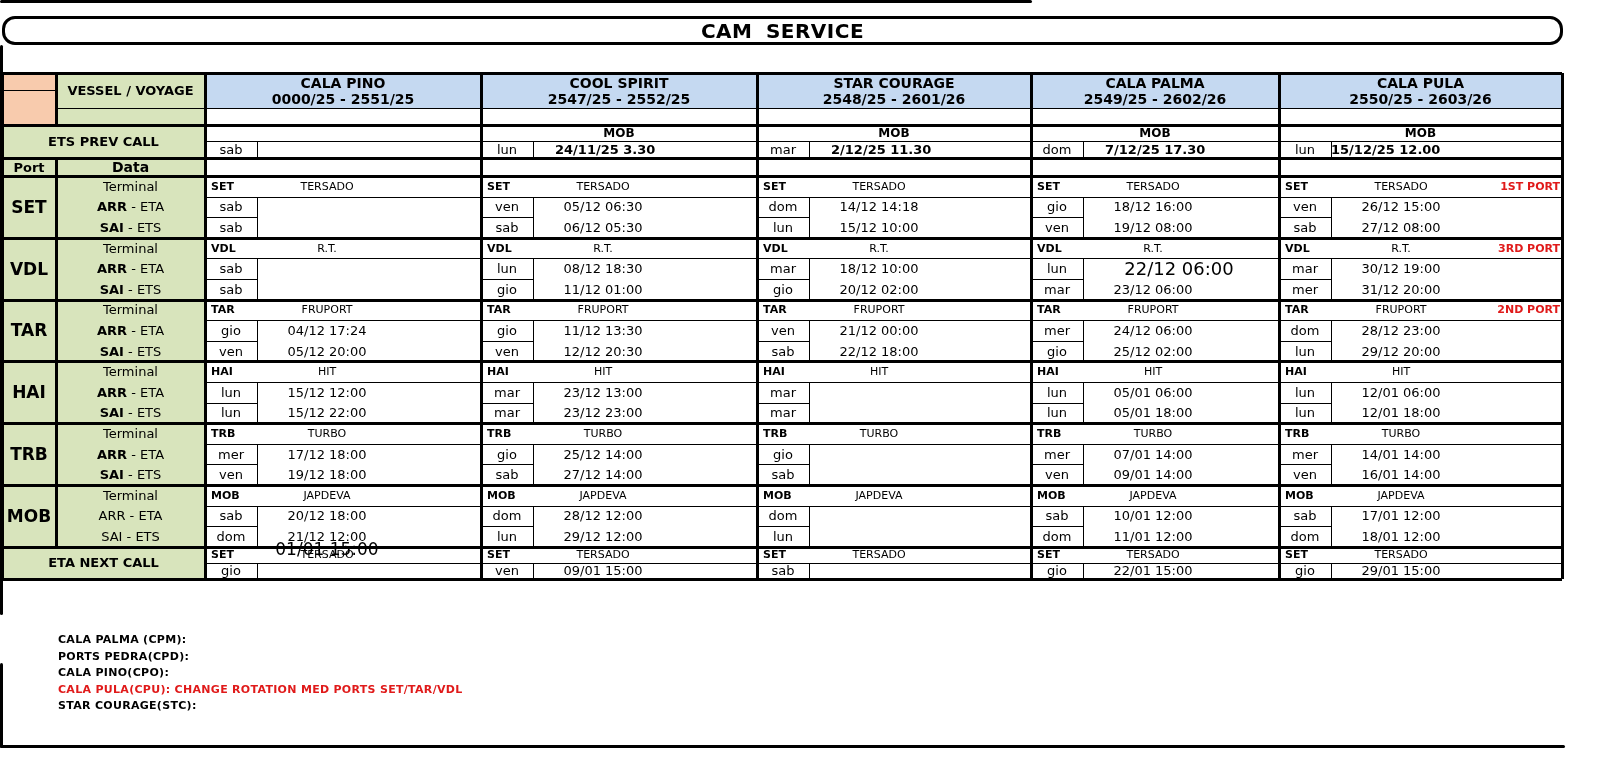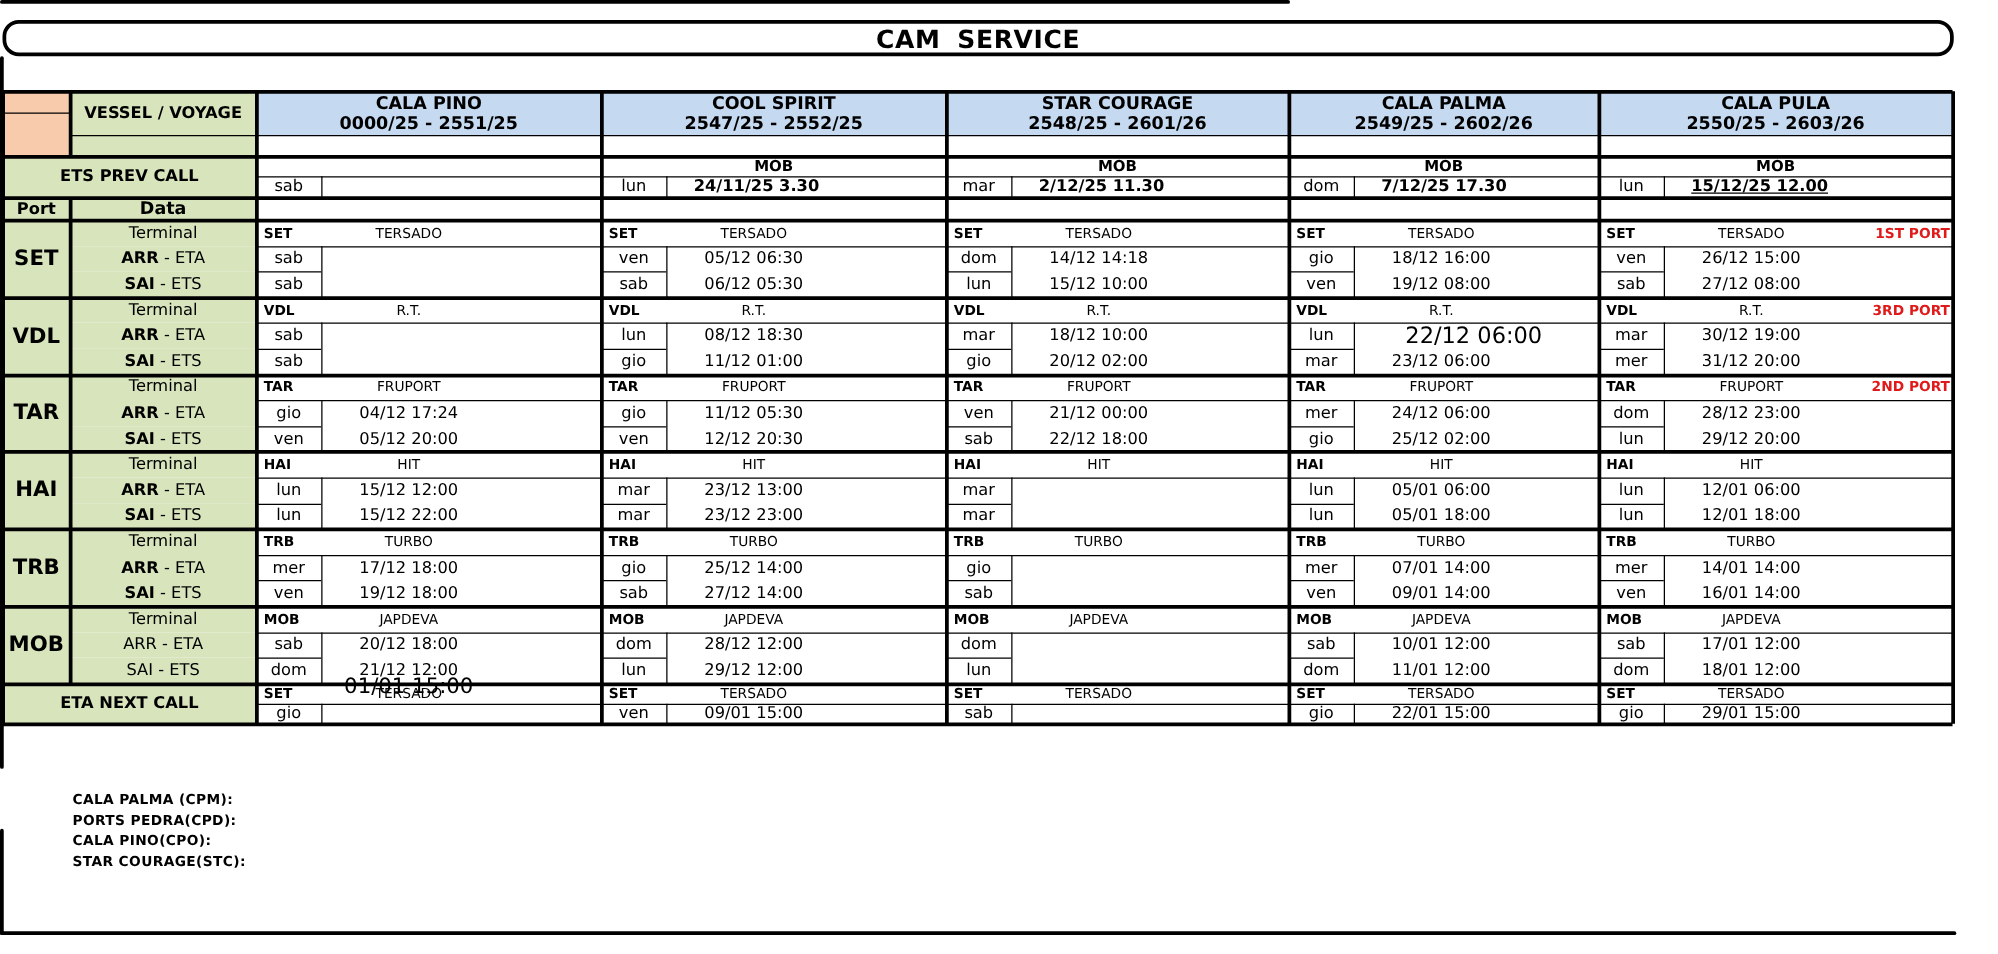--- a/index.html
+++ b/index.html
@@ -166,21 +166,21 @@
     <div class="cell " style="left: 531px; top: 144.2px; width: 140px; height: 20.6px; font-size: 13px;">06/12 05:30</div>
     <div class="cell b" style="left: 485px; top: 164.8px; width: 40px; height: 20.6px; font-size: 11px; justify-content: flex-start;">VDL</div>
     <div class="cell " style="left: 531px; top: 164.8px; width: 140px; height: 20.6px; font-size: 11px;">R.T.</div>
     <div class="cell " style="left: 479px; top: 185.4px; width: 52px; height: 20.6px; font-size: 13px;">lun</div>
     <div class="cell " style="left: 531px; top: 185.4px; width: 140px; height: 20.6px; font-size: 13px;">08/12 18:30</div>
     <div class="cell " style="left: 479px; top: 206px; width: 52px; height: 20.6px; font-size: 13px;">gio</div>
     <div class="cell " style="left: 531px; top: 206px; width: 140px; height: 20.6px; font-size: 13px;">11/12 01:00</div>
     <div class="cell b" style="left: 485px; top: 226.6px; width: 40px; height: 20.6px; font-size: 11px; justify-content: flex-start;">TAR</div>
     <div class="cell " style="left: 531px; top: 226.6px; width: 140px; height: 20.6px; font-size: 11px;">FRUPORT</div>
     <div class="cell " style="left: 479px; top: 247.2px; width: 52px; height: 20.6px; font-size: 13px;">gio</div>
-    <div class="cell " style="left: 531px; top: 247.2px; width: 140px; height: 20.6px; font-size: 13px;">11/12 05:30</div>
+    <div class="cell " style="left: 531px; top: 247.2px; width: 140px; height: 20.6px; font-size: 13px;">11/12 13:30</div>
     <div class="cell " style="left: 479px; top: 267.8px; width: 52px; height: 20.6px; font-size: 13px;">ven</div>
     <div class="cell " style="left: 531px; top: 267.8px; width: 140px; height: 20.6px; font-size: 13px;">12/12 20:30</div>
     <div class="cell b" style="left: 485px; top: 288.4px; width: 40px; height: 20.6px; font-size: 11px; justify-content: flex-start;">HAI</div>
     <div class="cell " style="left: 531px; top: 288.4px; width: 140px; height: 20.6px; font-size: 11px;">HIT</div>
     <div class="cell " style="left: 479px; top: 309px; width: 52px; height: 20.6px; font-size: 13px;">mar</div>
     <div class="cell " style="left: 531px; top: 309px; width: 140px; height: 20.6px; font-size: 13px;">23/12 13:00</div>
     <div class="cell " style="left: 479px; top: 329.6px; width: 52px; height: 20.6px; font-size: 13px;">mar</div>
     <div class="cell " style="left: 531px; top: 329.6px; width: 140px; height: 20.6px; font-size: 13px;">23/12 23:00</div>
     <div class="cell b" style="left: 485px; top: 350.2px; width: 40px; height: 20.6px; font-size: 11px; justify-content: flex-start;">TRB</div>
     <div class="cell " style="left: 531px; top: 350.2px; width: 140px; height: 20.6px; font-size: 11px;">TURBO</div>
@@ -291,21 +291,21 @@
     <div class="cell b" style="left: 1035px; top: 473.8px; width: 40px; height: 16px; font-size: 11px; justify-content: flex-start;">SET</div>
     <div class="cell " style="left: 1081px; top: 473.8px; width: 140px; height: 16px; font-size: 11px;">TERSADO</div>
     <div class="cell " style="left: 1029px; top: 489.8px; width: 52px; height: 16px; font-size: 13px;">gio</div>
     <div class="cell " style="left: 1081px; top: 489.8px; width: 140px; height: 16px; font-size: 13px;">22/01 15:00</div>
     <div class="cell blue vessel-name" style="left: 1277px; top: 0px; width: 283px; height: 35px;">
       <span>CALA PULA</span>
       <span>2550/25 - 2603/26</span>
     </div>
     <div class="cell b" style="left: 1277px; top: 52px; width: 283px; height: 16px;">MOB</div>
     <div class="cell " style="left: 1277px; top: 68px; width: 52px; height: 17px; font-size: 13px;">lun</div>
-    <div class="cell b" style="left: 1329px; top: 68px; width: 231px; height: 17px; font-size: 13px; justify-content: flex-start; padding-left: 22px; text-decoration: underline;">15/12/25 12.00</div>
+    <div class="cell b" style="left: 1329px; top: 68px; width: 231px; height: 17px; font-size: 13px; justify-content: flex-start; ">15/12/25 12.00</div>
     <div class="cell b" style="left: 1283px; top: 103px; width: 40px; height: 20.6px; font-size: 11px; justify-content: flex-start;">SET</div>
     <div class="cell " style="left: 1329px; top: 103px; width: 140px; height: 20.6px; font-size: 11px;">TERSADO</div>
     <div class="cell b red" style="left: 1470px; top: 103px; width: 88px; height: 20.6px; font-size: 11px; justify-content: flex-end;">1ST PORT</div>
     <div class="cell " style="left: 1277px; top: 123.6px; width: 52px; height: 20.6px; font-size: 13px;">ven</div>
     <div class="cell " style="left: 1329px; top: 123.6px; width: 140px; height: 20.6px; font-size: 13px;">26/12 15:00</div>
     <div class="cell " style="left: 1277px; top: 144.2px; width: 52px; height: 20.6px; font-size: 13px;">sab</div>
     <div class="cell " style="left: 1329px; top: 144.2px; width: 140px; height: 20.6px; font-size: 13px;">27/12 08:00</div>
     <div class="cell b" style="left: 1283px; top: 164.8px; width: 40px; height: 20.6px; font-size: 11px; justify-content: flex-start;">VDL</div>
     <div class="cell " style="left: 1329px; top: 164.8px; width: 140px; height: 20.6px; font-size: 11px;">R.T.</div>
     <div class="cell b red" style="left: 1470px; top: 164.8px; width: 88px; height: 20.6px; font-size: 11px; justify-content: flex-end;">3RD PORT</div>
@@ -447,14 +447,15 @@
     <div class="vl" style="left: 1329px; top: 309px; width: 1px; height: 41.2px;"></div>
     <div class="vl" style="left: 1329px; top: 370.8px; width: 1px; height: 41.2px;"></div>
     <div class="vl" style="left: 1329px; top: 432.6px; width: 1px; height: 41.2px;"></div>
     <div class="vl" style="left: 1329px; top: 489.8px; width: 1px; height: 16px;"></div>
   </div>
 
 <div class="abs footer" id="footer">
     <div>CALA PALMA (CPM):</div>
     <div>PORTS PEDRA(CPD):</div>
     <div>CALA PINO(CPO):</div>
+    <div style="color: rgb(224, 26, 26);">CALA PULA(CPU): CHANGE ROTATION MED PORTS SET/TAR/VDL</div>
     <div>STAR COURAGE(STC):</div>
   </div>
 
 </body></html>

